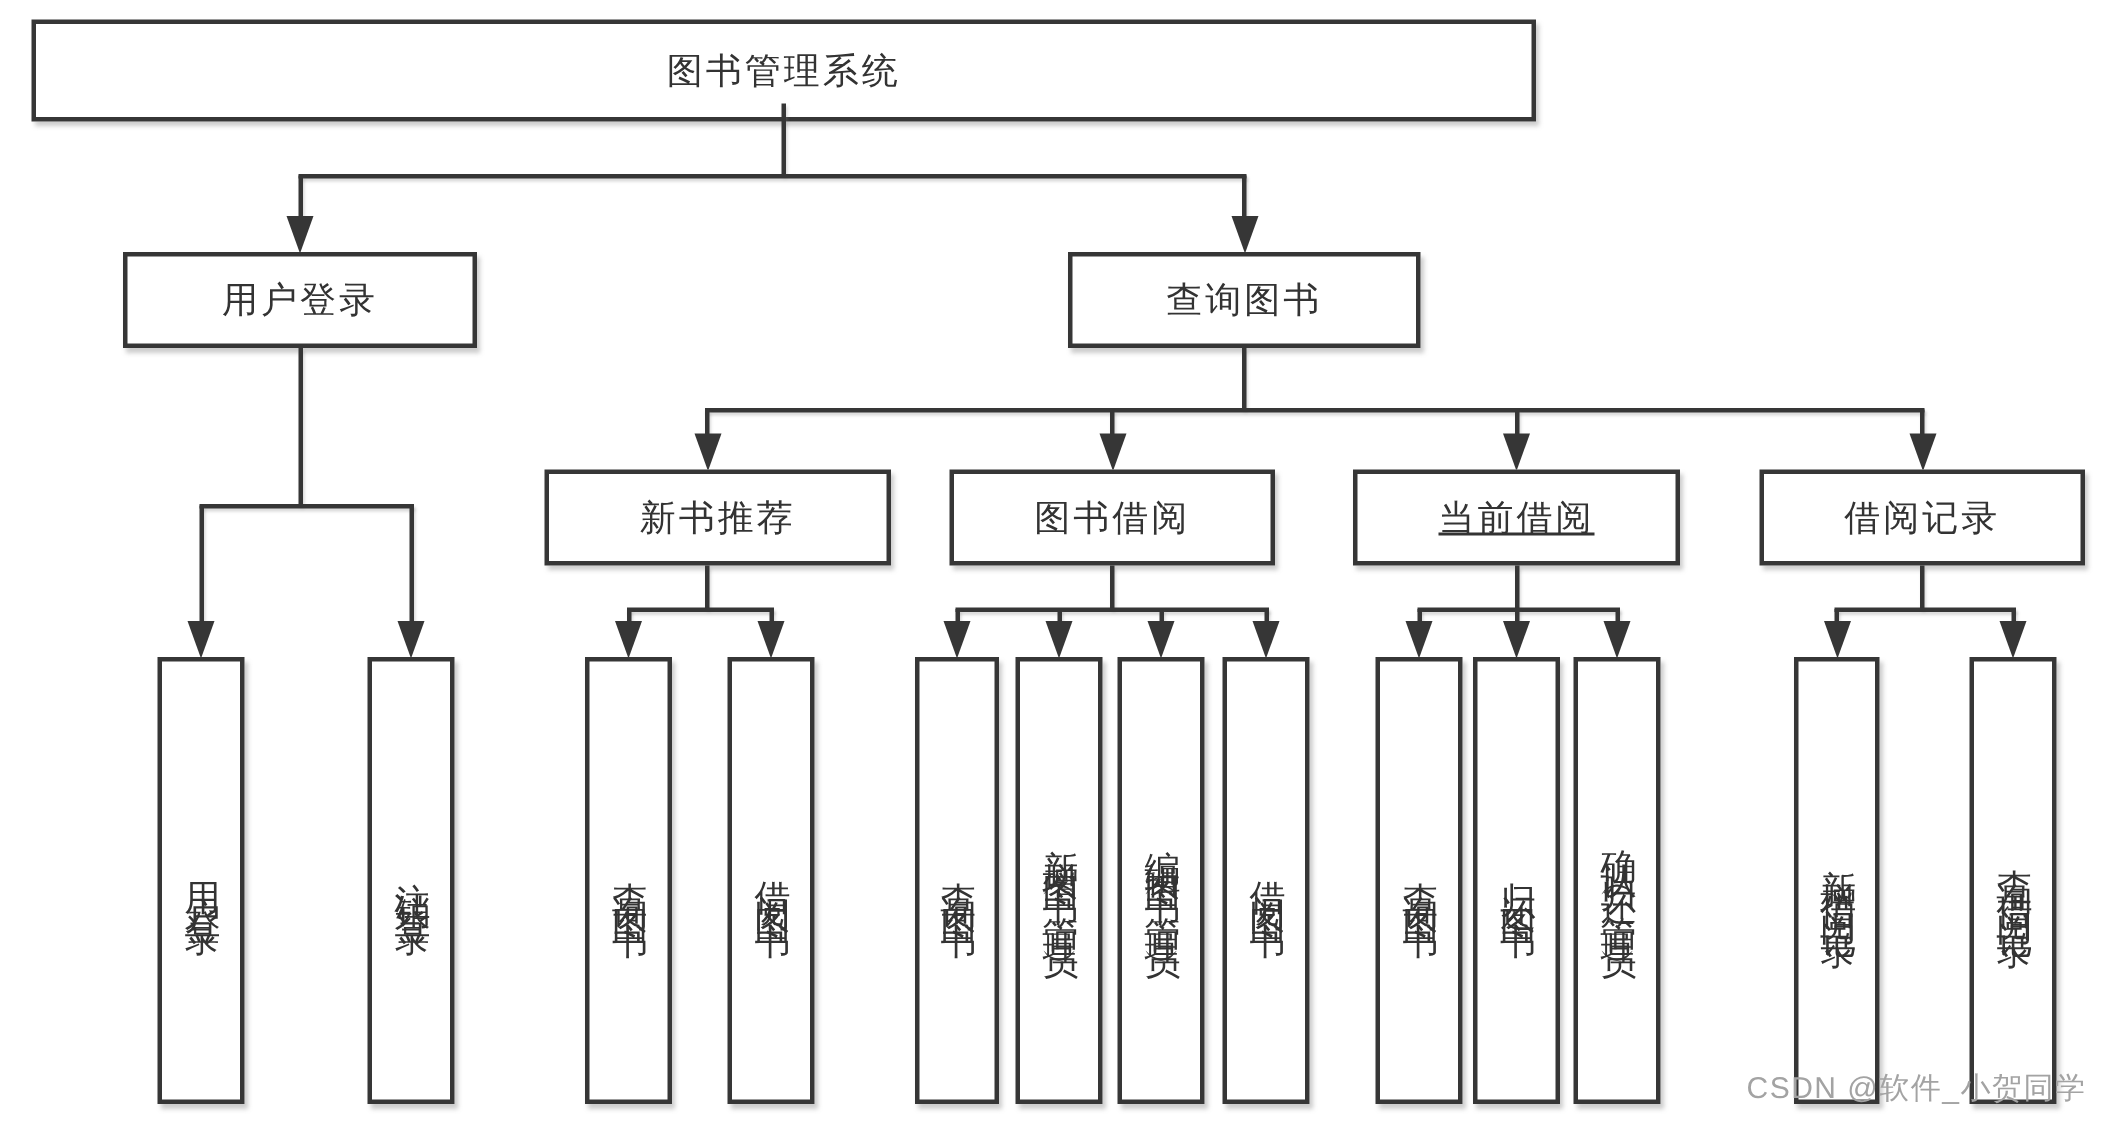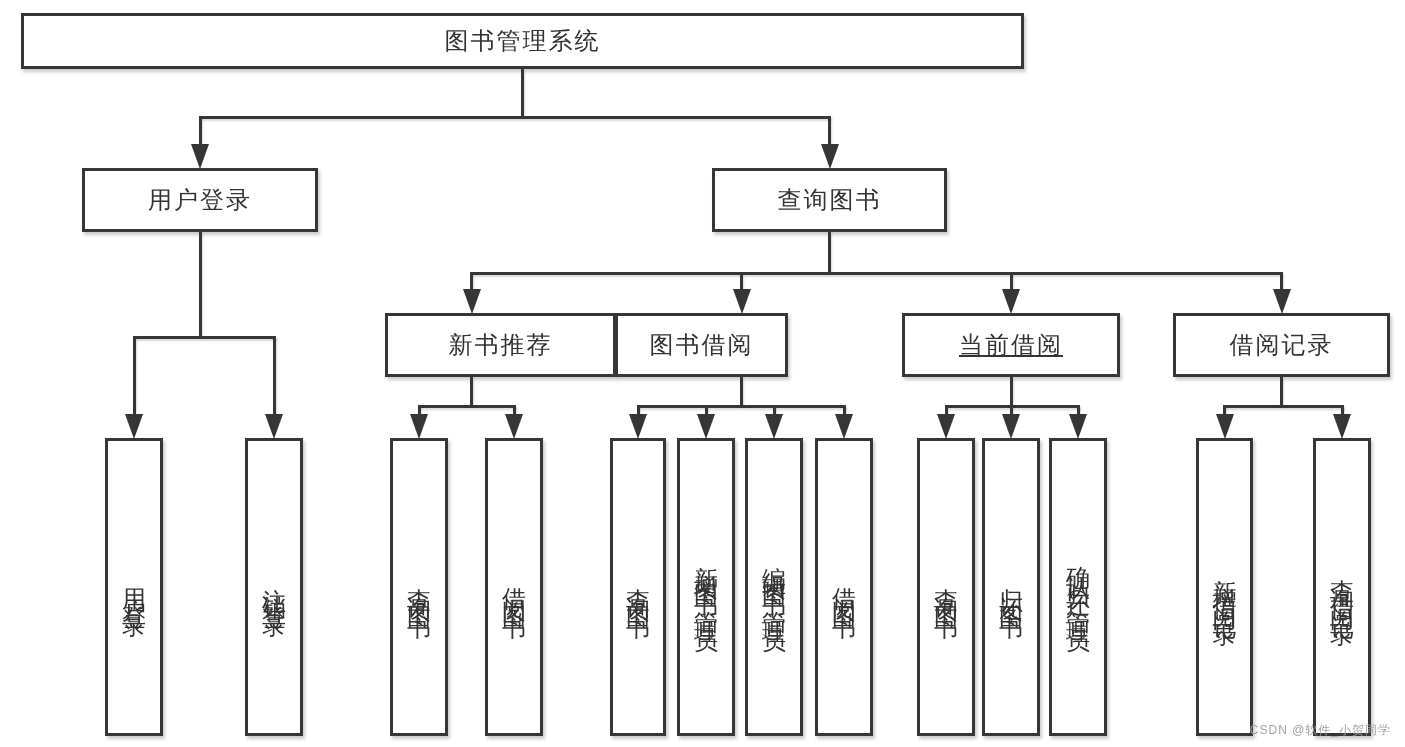--- a/index.html
+++ b/index.html
@@ -41,31 +41,31 @@
     position:absolute;
     width:0;height:0;
     border-left:9px solid transparent;
     border-right:9px solid transparent;
     border-top:25px solid var(--line,#363636);
   }
   .watermark{
     position:absolute;
     right:14px;bottom:8px;
     color:var(--wm,#a3a3a3);
-    font-size:12px;
+    font-size:20px;
     letter-spacing:1px;
     z-index:5;
   }
 </style>
 </head>
 <body>
 
 <div id="canvas" style="--line: #363636; --text: #333333; --bg: #ffffff; --wm: #a3a3a3;">
   <div class="watermark">CSDN @软件_小贺同学</div>
-<div class="node" style="left: 21px; top: 13px; width: 1003px; height: 56px;">
+<div class="node" style="left: 21px; top: 13px; width: 1003px; height: 68px;">
       <span class="lbl">图书管理系统</span>
     </div>
     <div class="vline" style="left: 521px; top: 69px; height: 48px;"></div>
     <div class="hline" style="left: 198.5px; top: 115.5px; width: 632.5px;"></div>
     <div class="vline" style="left: 198.5px; top: 117px; height: 29px;"></div>
     <div class="arrow" style="left: 191px; top: 144px;"></div>
     <div class="node" style="left: 82px; top: 168px; width: 236px; height: 64px;">
       <span class="lbl">用户登录</span>
     </div>
     <div class="vline" style="left: 198.5px; top: 232px; height: 105px;"></div>
@@ -82,38 +82,38 @@
     </div>
     <div class="vline" style="left: 828px; top: 117px; height: 29px;"></div>
     <div class="arrow" style="left: 820.5px; top: 144px;"></div>
     <div class="node" style="left: 712px; top: 168px; width: 235px; height: 64px;">
       <span class="lbl">查询图书</span>
     </div>
     <div class="vline" style="left: 828px; top: 232px; height: 41px;"></div>
     <div class="hline" style="left: 470px; top: 271.5px; width: 813px;"></div>
     <div class="vline" style="left: 470px; top: 273px; height: 18px;"></div>
     <div class="arrow" style="left: 462.5px; top: 289px;"></div>
-    <div class="node" style="left: 385px; top: 313px; width: 231px; height: 64px;">
+    <div class="node" style="left: 363px; top: 313px; width: 231px; height: 64px;">
       <span class="lbl">新书推荐</span>
     </div>
     <div class="vline" style="left: 470px; top: 377px; height: 29px;"></div>
     <div class="hline" style="left: 417.5px; top: 404.5px; width: 98px;"></div>
     <div class="vline" style="left: 417.5px; top: 406px; height: 10px;"></div>
     <div class="arrow" style="left: 410px; top: 414px;"></div>
     <div class="node vertical" style="left: 390px; top: 438px; width: 58px; height: 298px;">
       <span class="lbl">查询图书</span>
     </div>
     <div class="vline" style="left: 512.5px; top: 406px; height: 10px;"></div>
     <div class="arrow" style="left: 505px; top: 414px;"></div>
     <div class="node vertical" style="left: 485px; top: 438px; width: 58px; height: 298px;">
       <span class="lbl">借阅图书</span>
     </div>
     <div class="vline" style="left: 740px; top: 273px; height: 18px;"></div>
     <div class="arrow" style="left: 732.5px; top: 289px;"></div>
-    <div class="node" style="left: 615px; top: 313px; width: 173px; height: 64px;">
+    <div class="node" style="left: 633px; top: 313px; width: 217px; height: 64px;">
       <span class="lbl">图书借阅</span>
     </div>
     <div class="vline" style="left: 740px; top: 377px; height: 29px;"></div>
     <div class="hline" style="left: 636.5px; top: 404.5px; width: 209px;"></div>
     <div class="vline" style="left: 636.5px; top: 406px; height: 10px;"></div>
     <div class="arrow" style="left: 629px; top: 414px;"></div>
     <div class="node vertical" style="left: 610px; top: 438px; width: 56px; height: 298px;">
       <span class="lbl">查询图书</span>
     </div>
     <div class="vline" style="left: 704.5px; top: 406px; height: 10px;"></div>

